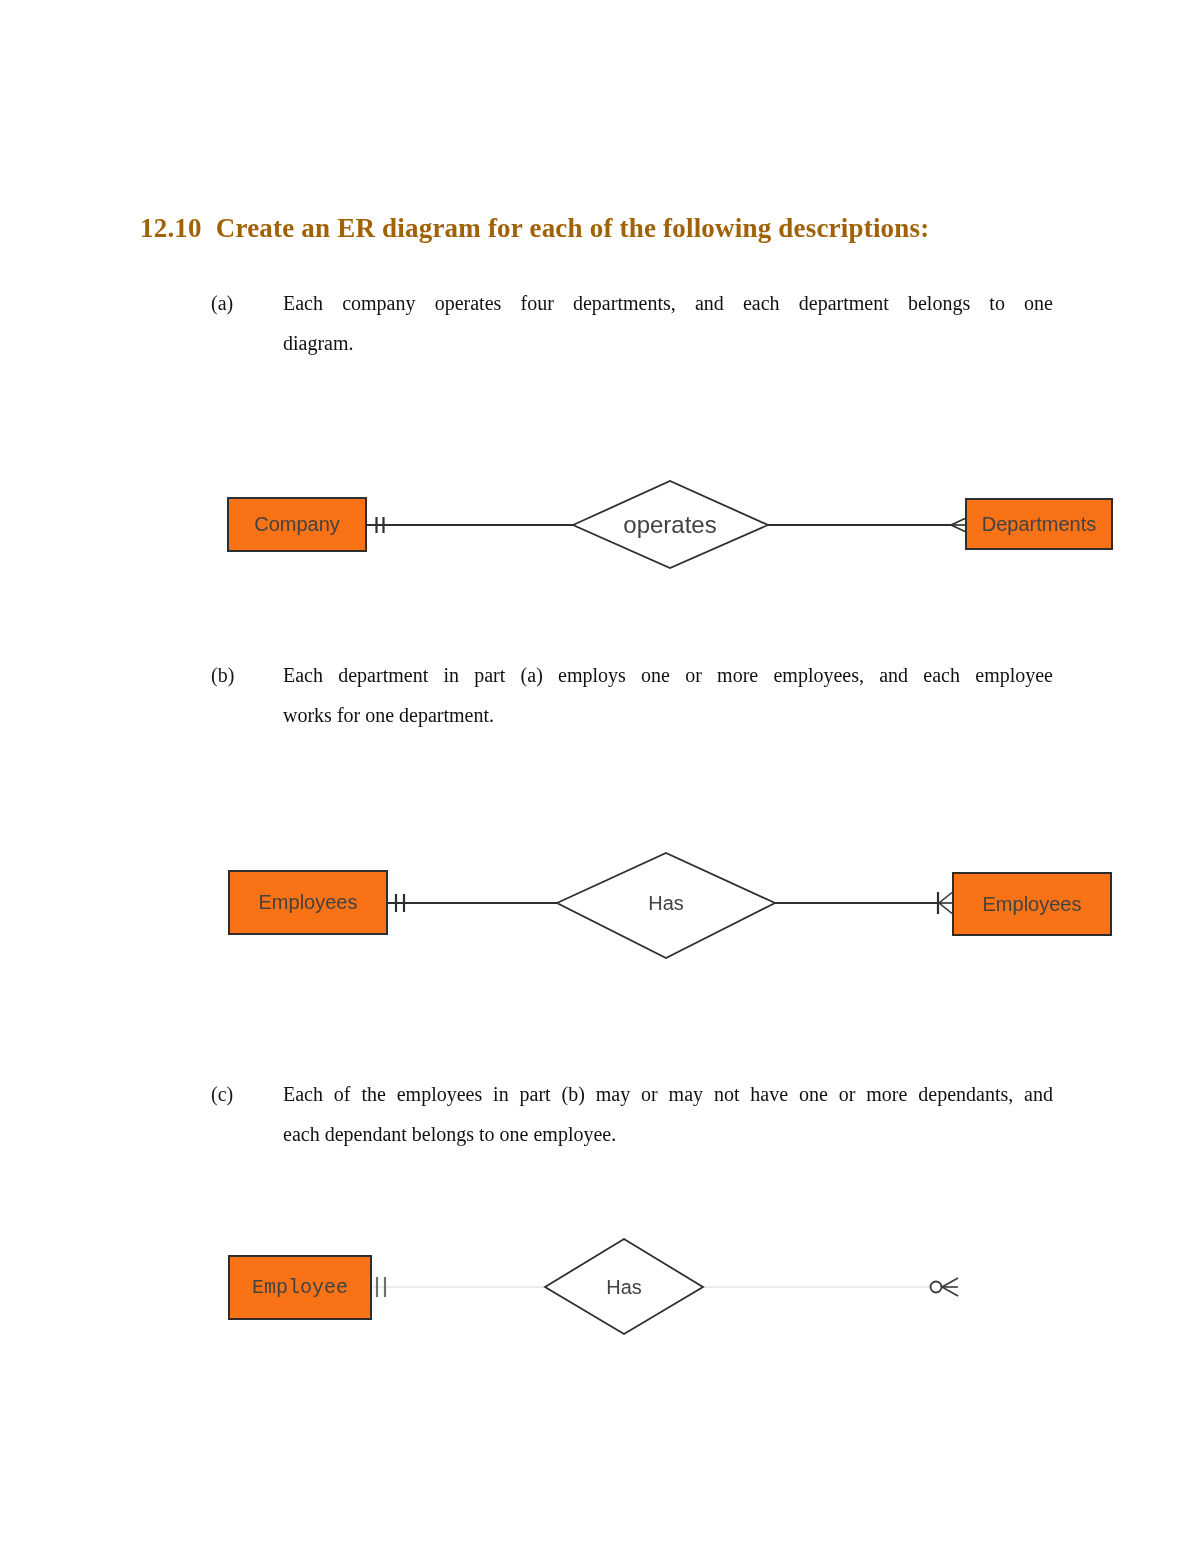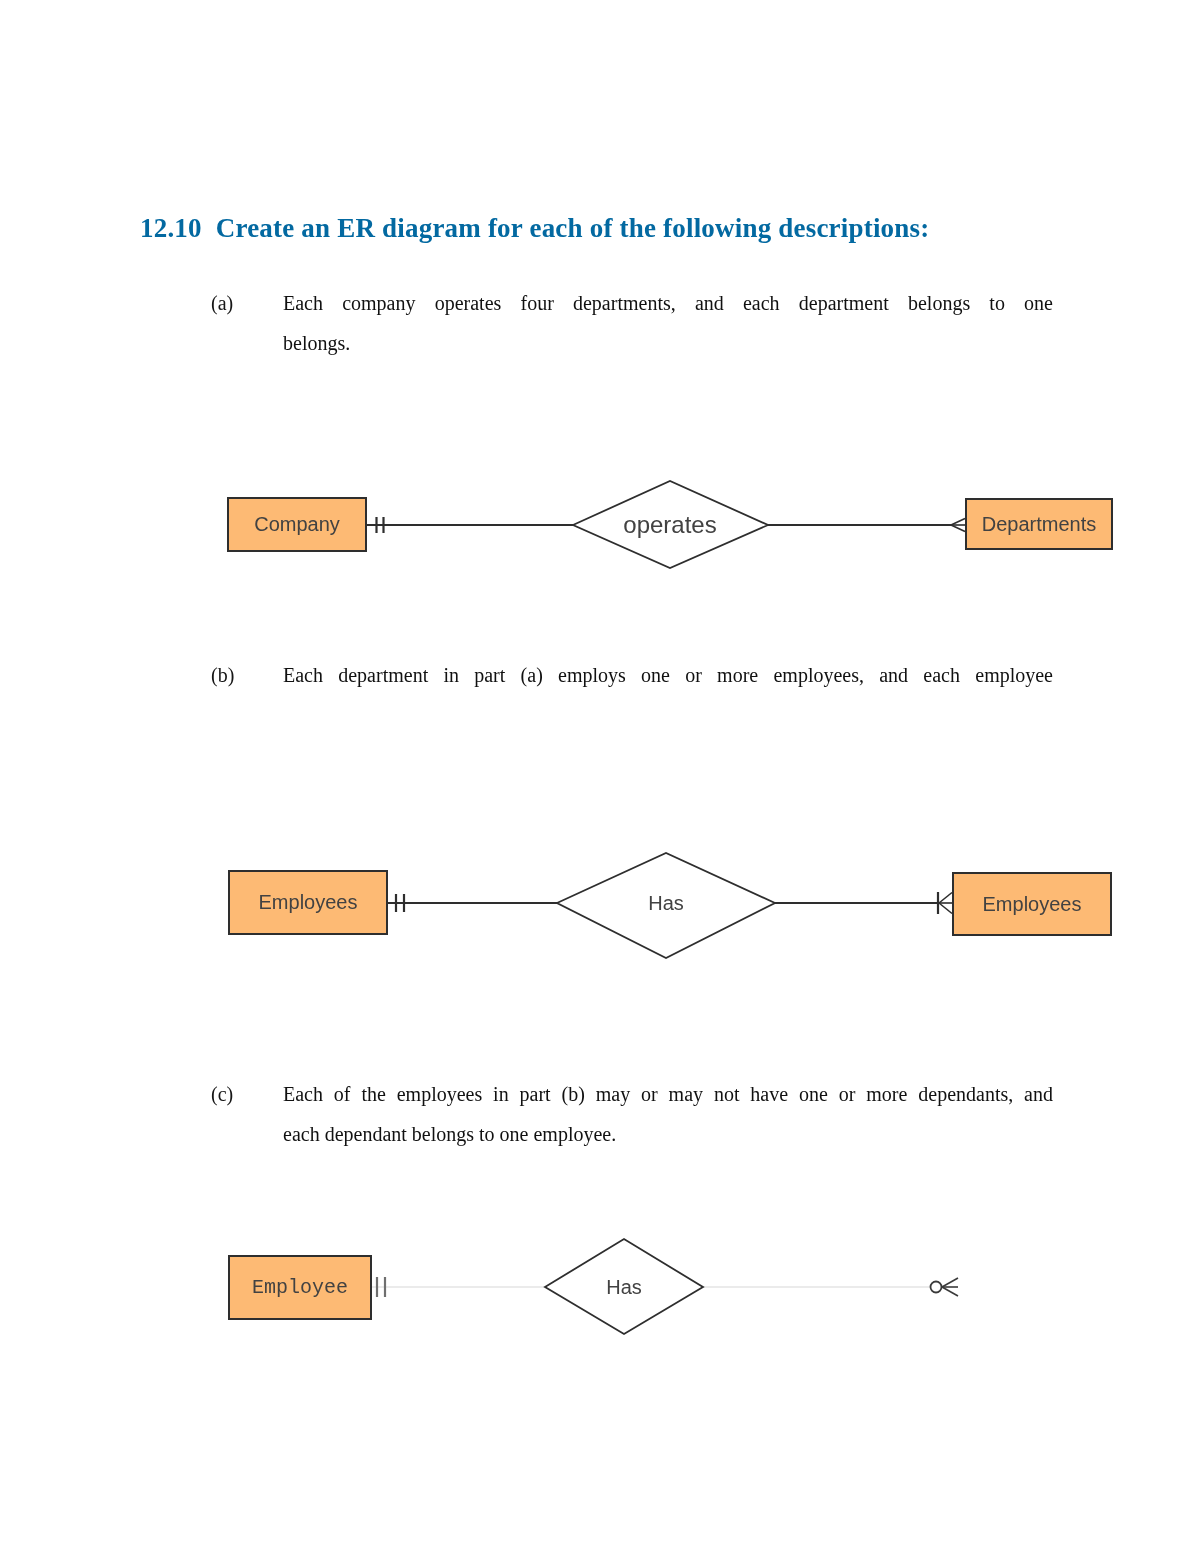--- a/index.html
+++ b/index.html
@@ -12,21 +12,21 @@
     font-family: "Liberation Serif", serif;
   }
   .title {
     position: absolute;
     left: 140px;
     top: 211px;
     width: 980px;
     margin: 0;
     font-size: 27px;
     font-weight: bold;
-    color: #0369a1;
+    color: #a16207;
     line-height: 34px;
     letter-spacing: 0.2px;
     white-space: nowrap;
   }
   .title .num { margin-right: 14px; }
   .para {
     position: absolute;
     left: 211px;
     width: 845px;
     font-size: 20px;
@@ -52,21 +52,21 @@
   .diagram {
     position: absolute;
     left: 220px;
     width: 900px;
   }
   .diagram svg { position: absolute; left: 0; top: 0; }
   .entity {
     position: absolute;
     box-sizing: border-box;
     border: 2px solid #2e2e2e;
-    background: #fdba74;
+    background: #f97316;
     display: flex;
     align-items: center;
     justify-content: center;
     font-family: "Liberation Sans", sans-serif;
     font-size: 20px;
     color: #424242;
   }
   .diamond-label {
     position: absolute;
     transform: translate(-50%, -50%);
@@ -80,21 +80,21 @@
 <body>
 
 <div class="page">
 
   <h1 class="title"><span class="num">12.10</span><span>Create an ER diagram for each of the following descriptions:</span></h1>
 
   <div class="para" style="top:283px;">
     <span class="plabel">(a)</span>
     <div class="pbody">
       <div class="jline">Each company operates four departments, and each department belongs to one</div>
-      <div>belongs.</div>
+      <div>diagram.</div>
     </div>
   </div>
 
   <div class="diagram" style="top:475px;height:100px;">
     <svg width="900" height="100" viewBox="0 0 900 100">
       <line x1="147" y1="50" x2="353" y2="50" stroke="#2e2e2e" stroke-width="1.8"></line>
       <line x1="548" y1="50" x2="731" y2="50" stroke="#2e2e2e" stroke-width="1.8"></line>
       <g>
         <line x1="156.5" y1="42" x2="156.5" y2="58" stroke="#2e2e2e" stroke-width="2.2"></line>
         <line x1="163.5" y1="42" x2="163.5" y2="58" stroke="#2e2e2e" stroke-width="2.2"></line>
@@ -112,20 +112,21 @@
     <div class="diamond-label" style="left:450px;top:50px;">operates</div>
     <div class="entity" style="left:745px;top:23px;width:148px;height:52px;">
       <span>Departments</span>
     </div>
   </div>
 
   <div class="para" style="top:655px;">
     <span class="plabel">(b)</span>
     <div class="pbody">
       <div class="jline">Each department in part (a) employs one or more employees, and each employee</div>
+      <div>works for one department.</div>
     </div>
   </div>
 
   <div class="diagram" style="top:848px;height:115px;">
     <svg width="900" height="115" viewBox="0 0 900 115">
       <line x1="168" y1="55" x2="337" y2="55" stroke="#2e2e2e" stroke-width="1.8"></line>
       <line x1="555" y1="55" x2="720" y2="55" stroke="#2e2e2e" stroke-width="1.8"></line>
       <g>
         <line x1="176" y1="46" x2="176" y2="64" stroke="#2e2e2e" stroke-width="2.2"></line>
         <line x1="184" y1="46" x2="184" y2="64" stroke="#2e2e2e" stroke-width="2.2"></line>

